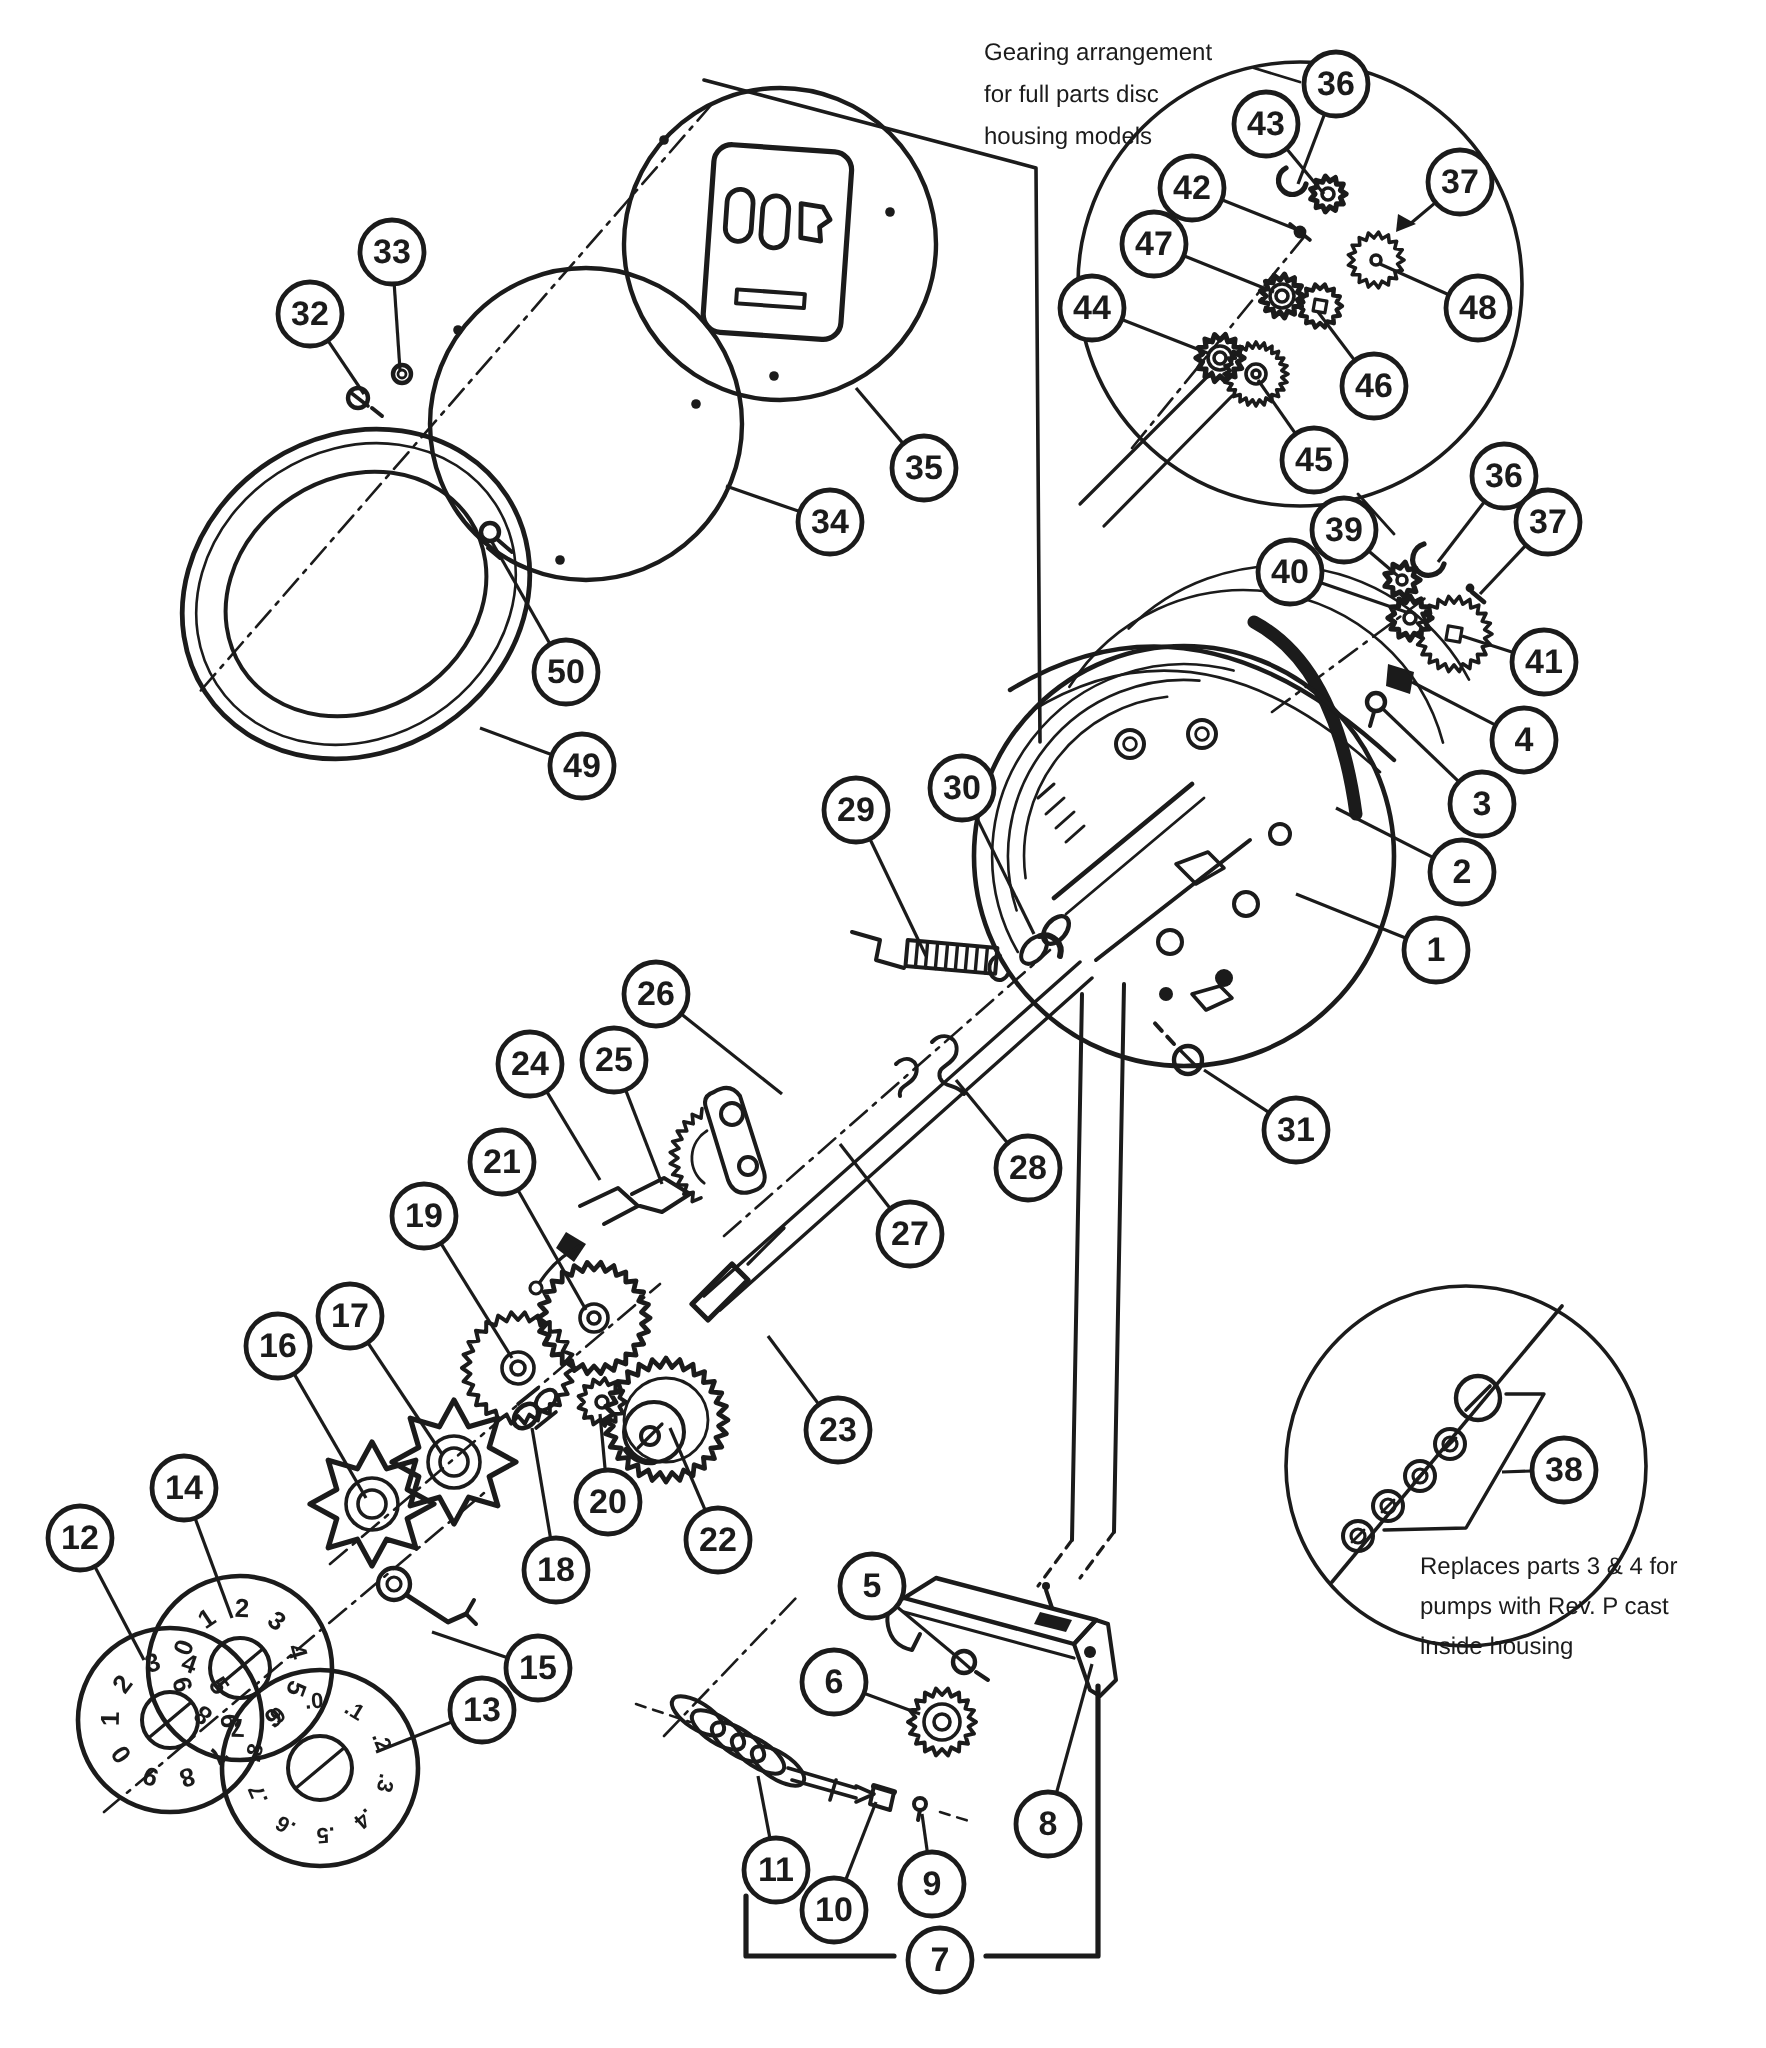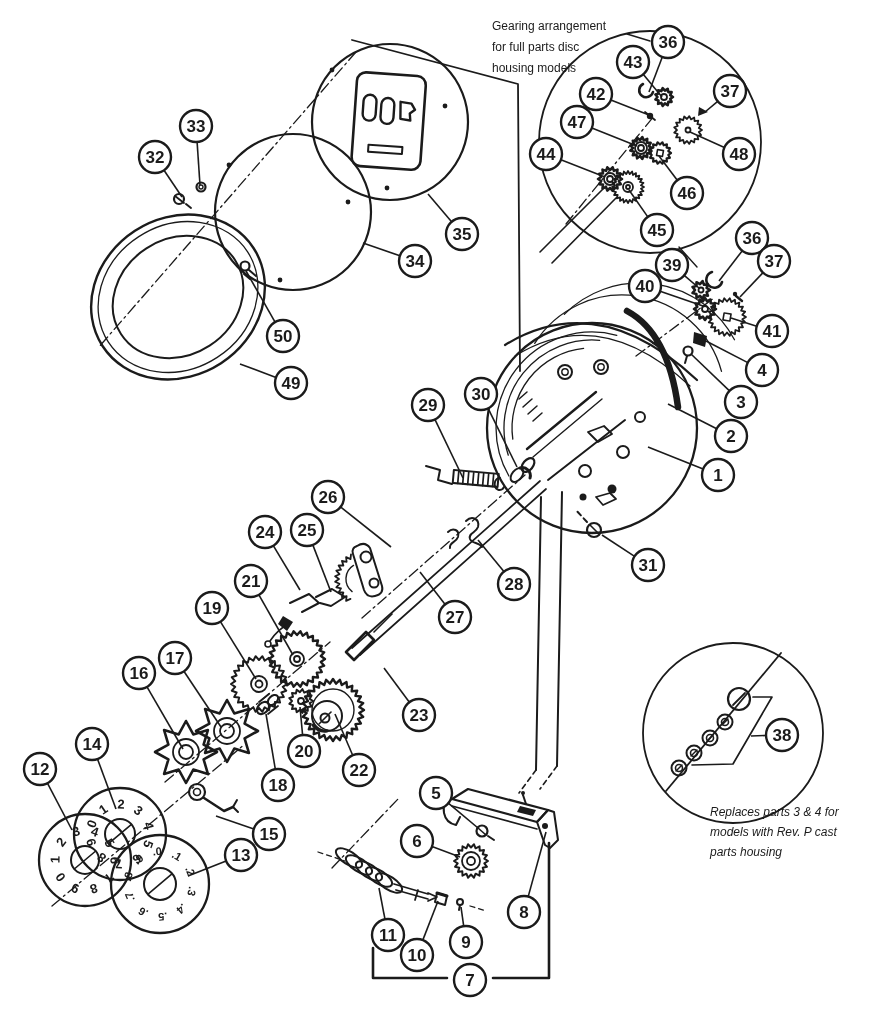--- a/index.html
+++ b/index.html
@@ -4,21 +4,21 @@
 <style>
   :root{ --ink:#1b1b1b; --bg:#ffffff; }
   html,body{ margin:0; padding:0; background:var(--bg); }
   .stage{ position:relative; width:883px; height:1024px; background:var(--bg);
           font-family:"Liberation Sans", sans-serif; overflow:hidden; }
   svg#art{ position:absolute; left:0; top:0; width:883px; height:1024px; }
   svg#art *{ vector-effect:none; }
   .note{ position:absolute; color:var(--ink); font-size:12px; line-height:21px;
          text-align:left; font-weight:400; }
   #note-gearing{ left:492px; top:16px; width:155px; }
-  #note-replaces{ left:710px; top:802px; width:168px; line-height:20px;font-style:italic; }
+  #note-replaces{ left:710px; top:773px; width:168px; line-height:20px; }
   
   .art{ stroke:var(--ink); fill:none; stroke-linecap:round; stroke-linejoin:round; }
   .dashdot{ stroke-dasharray:11 4 2 4; }
   .dash{ stroke-dasharray:5 4; }
   .fill{ fill:var(--ink); stroke:none; }
 </style>
 </head>
 <body>
 
 <div class="stage">
@@ -684,17 +684,17 @@
 </svg>
 
 <div class="note" id="note-gearing">
   <div>Gearing arrangement</div>
   <div>for full parts disc</div>
   <div>housing models</div>
 </div>
 
 <div class="note" id="note-replaces">
   <div>Replaces parts 3 &amp; 4 for</div>
-  <div>models with Rev. P cast</div>
-  <div>parts housing</div>
+  <div>pumps with Rev. P cast</div>
+  <div>inside housing</div>
 </div>
 
 </div>
 
 </body></html>

